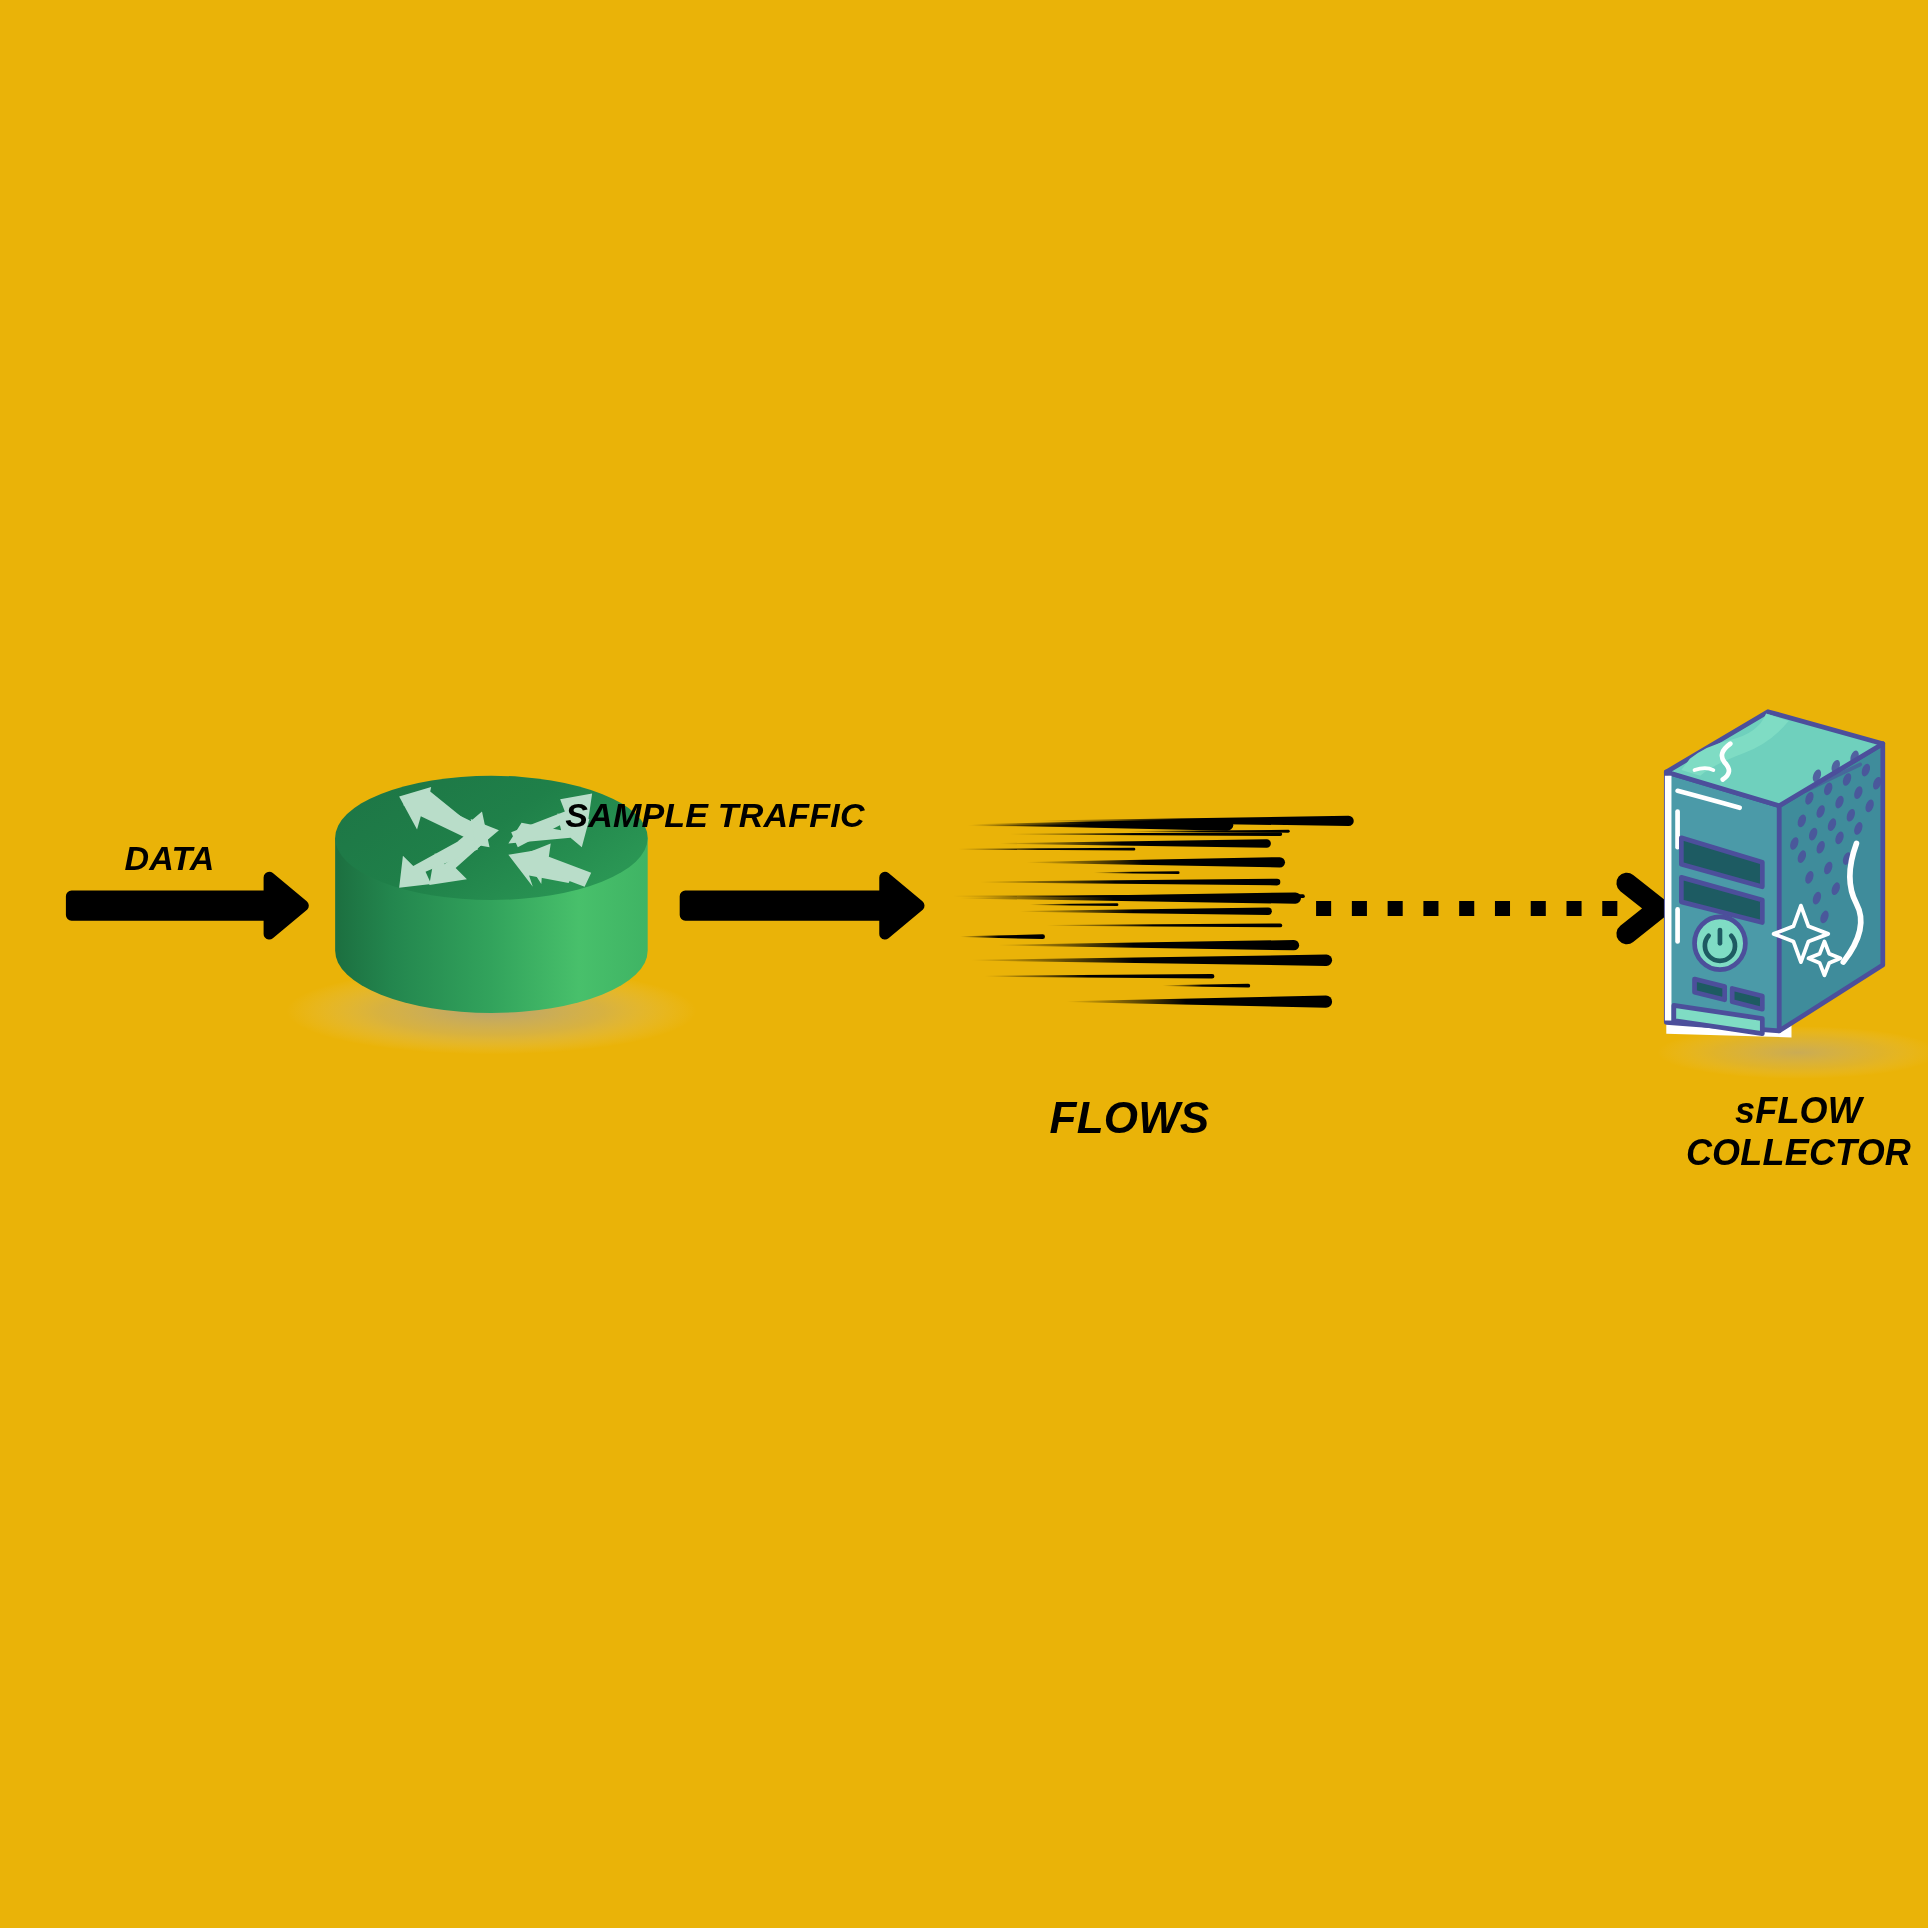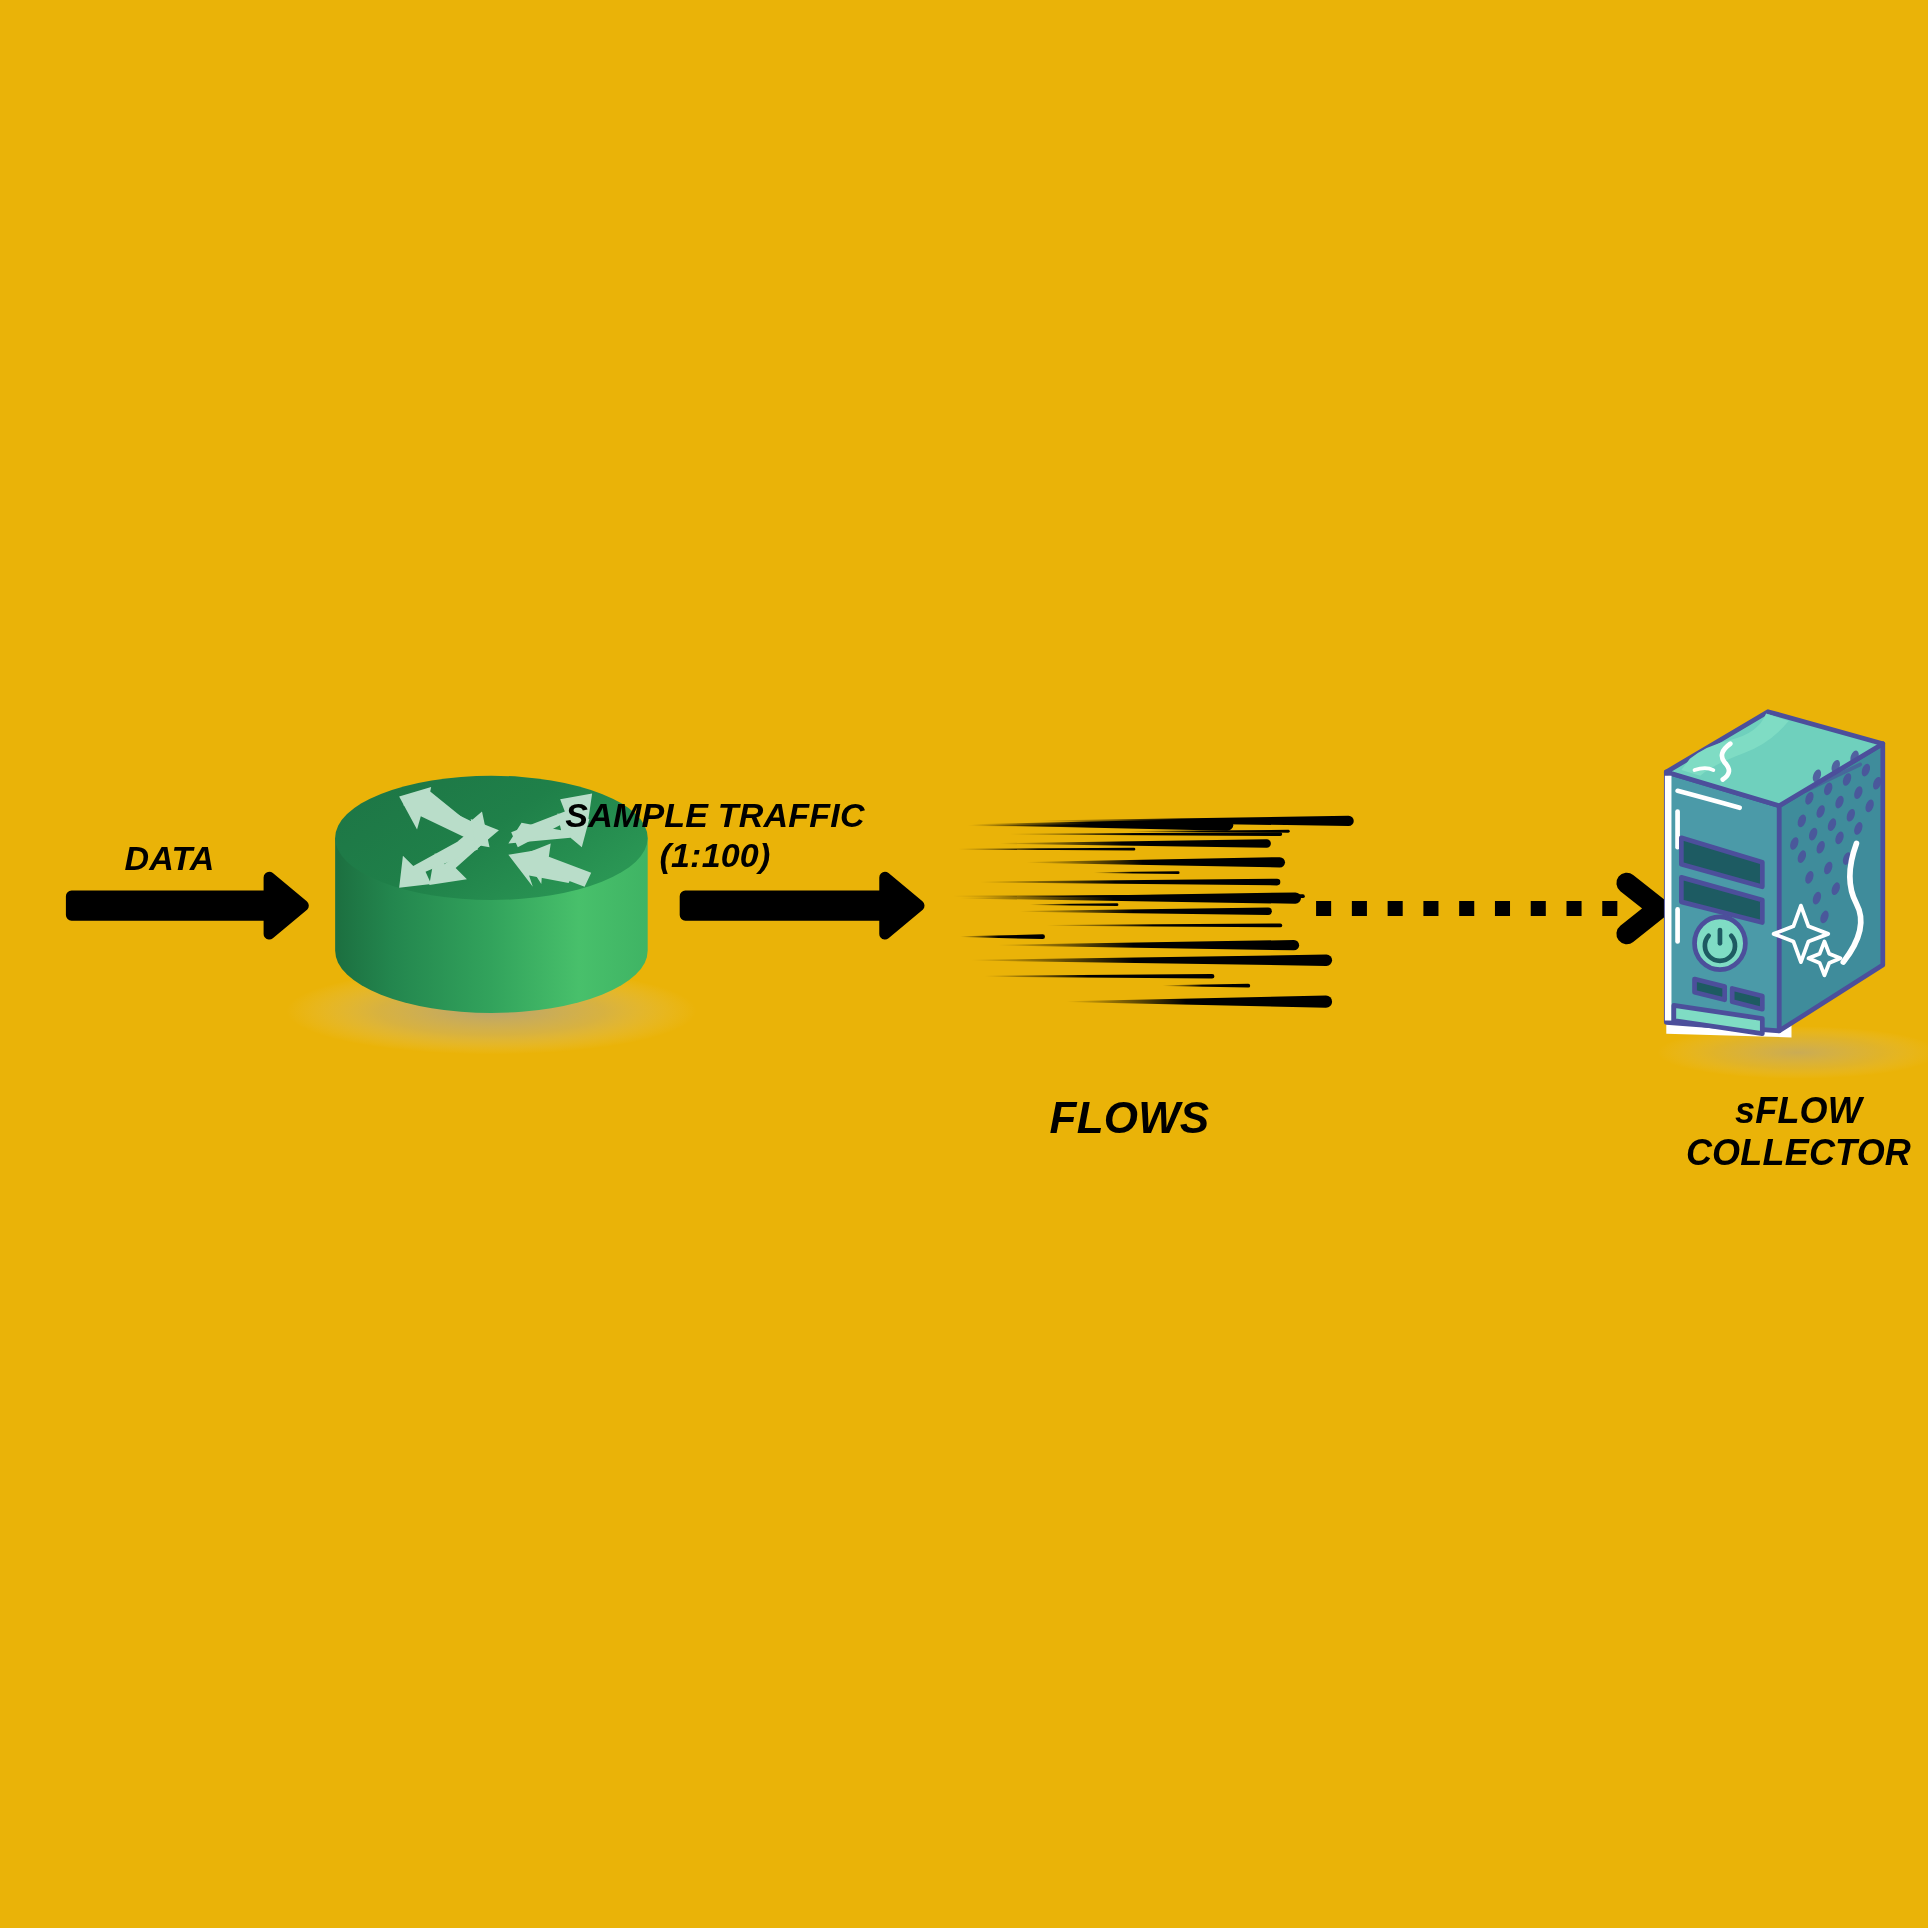--- a/index.html
+++ b/index.html
@@ -358,21 +358,20 @@
       </g>
     </g>
   </svg>
 
   <div class="lbl" id="data-label">
     <span>DATA</span>
   </div>
 
   <div class="lbl" id="sample-traffic-label">
     <div>SAMPLE TRAFFIC</div>
-    <div>(1:100)</div>
   </div>
 
   <div class="lbl" id="flows-label">
     <span>FLOWS</span>
   </div>
 
   <div class="lbl" id="router-label">
   </div>
 
   <div class="lbl" id="collector-label">

